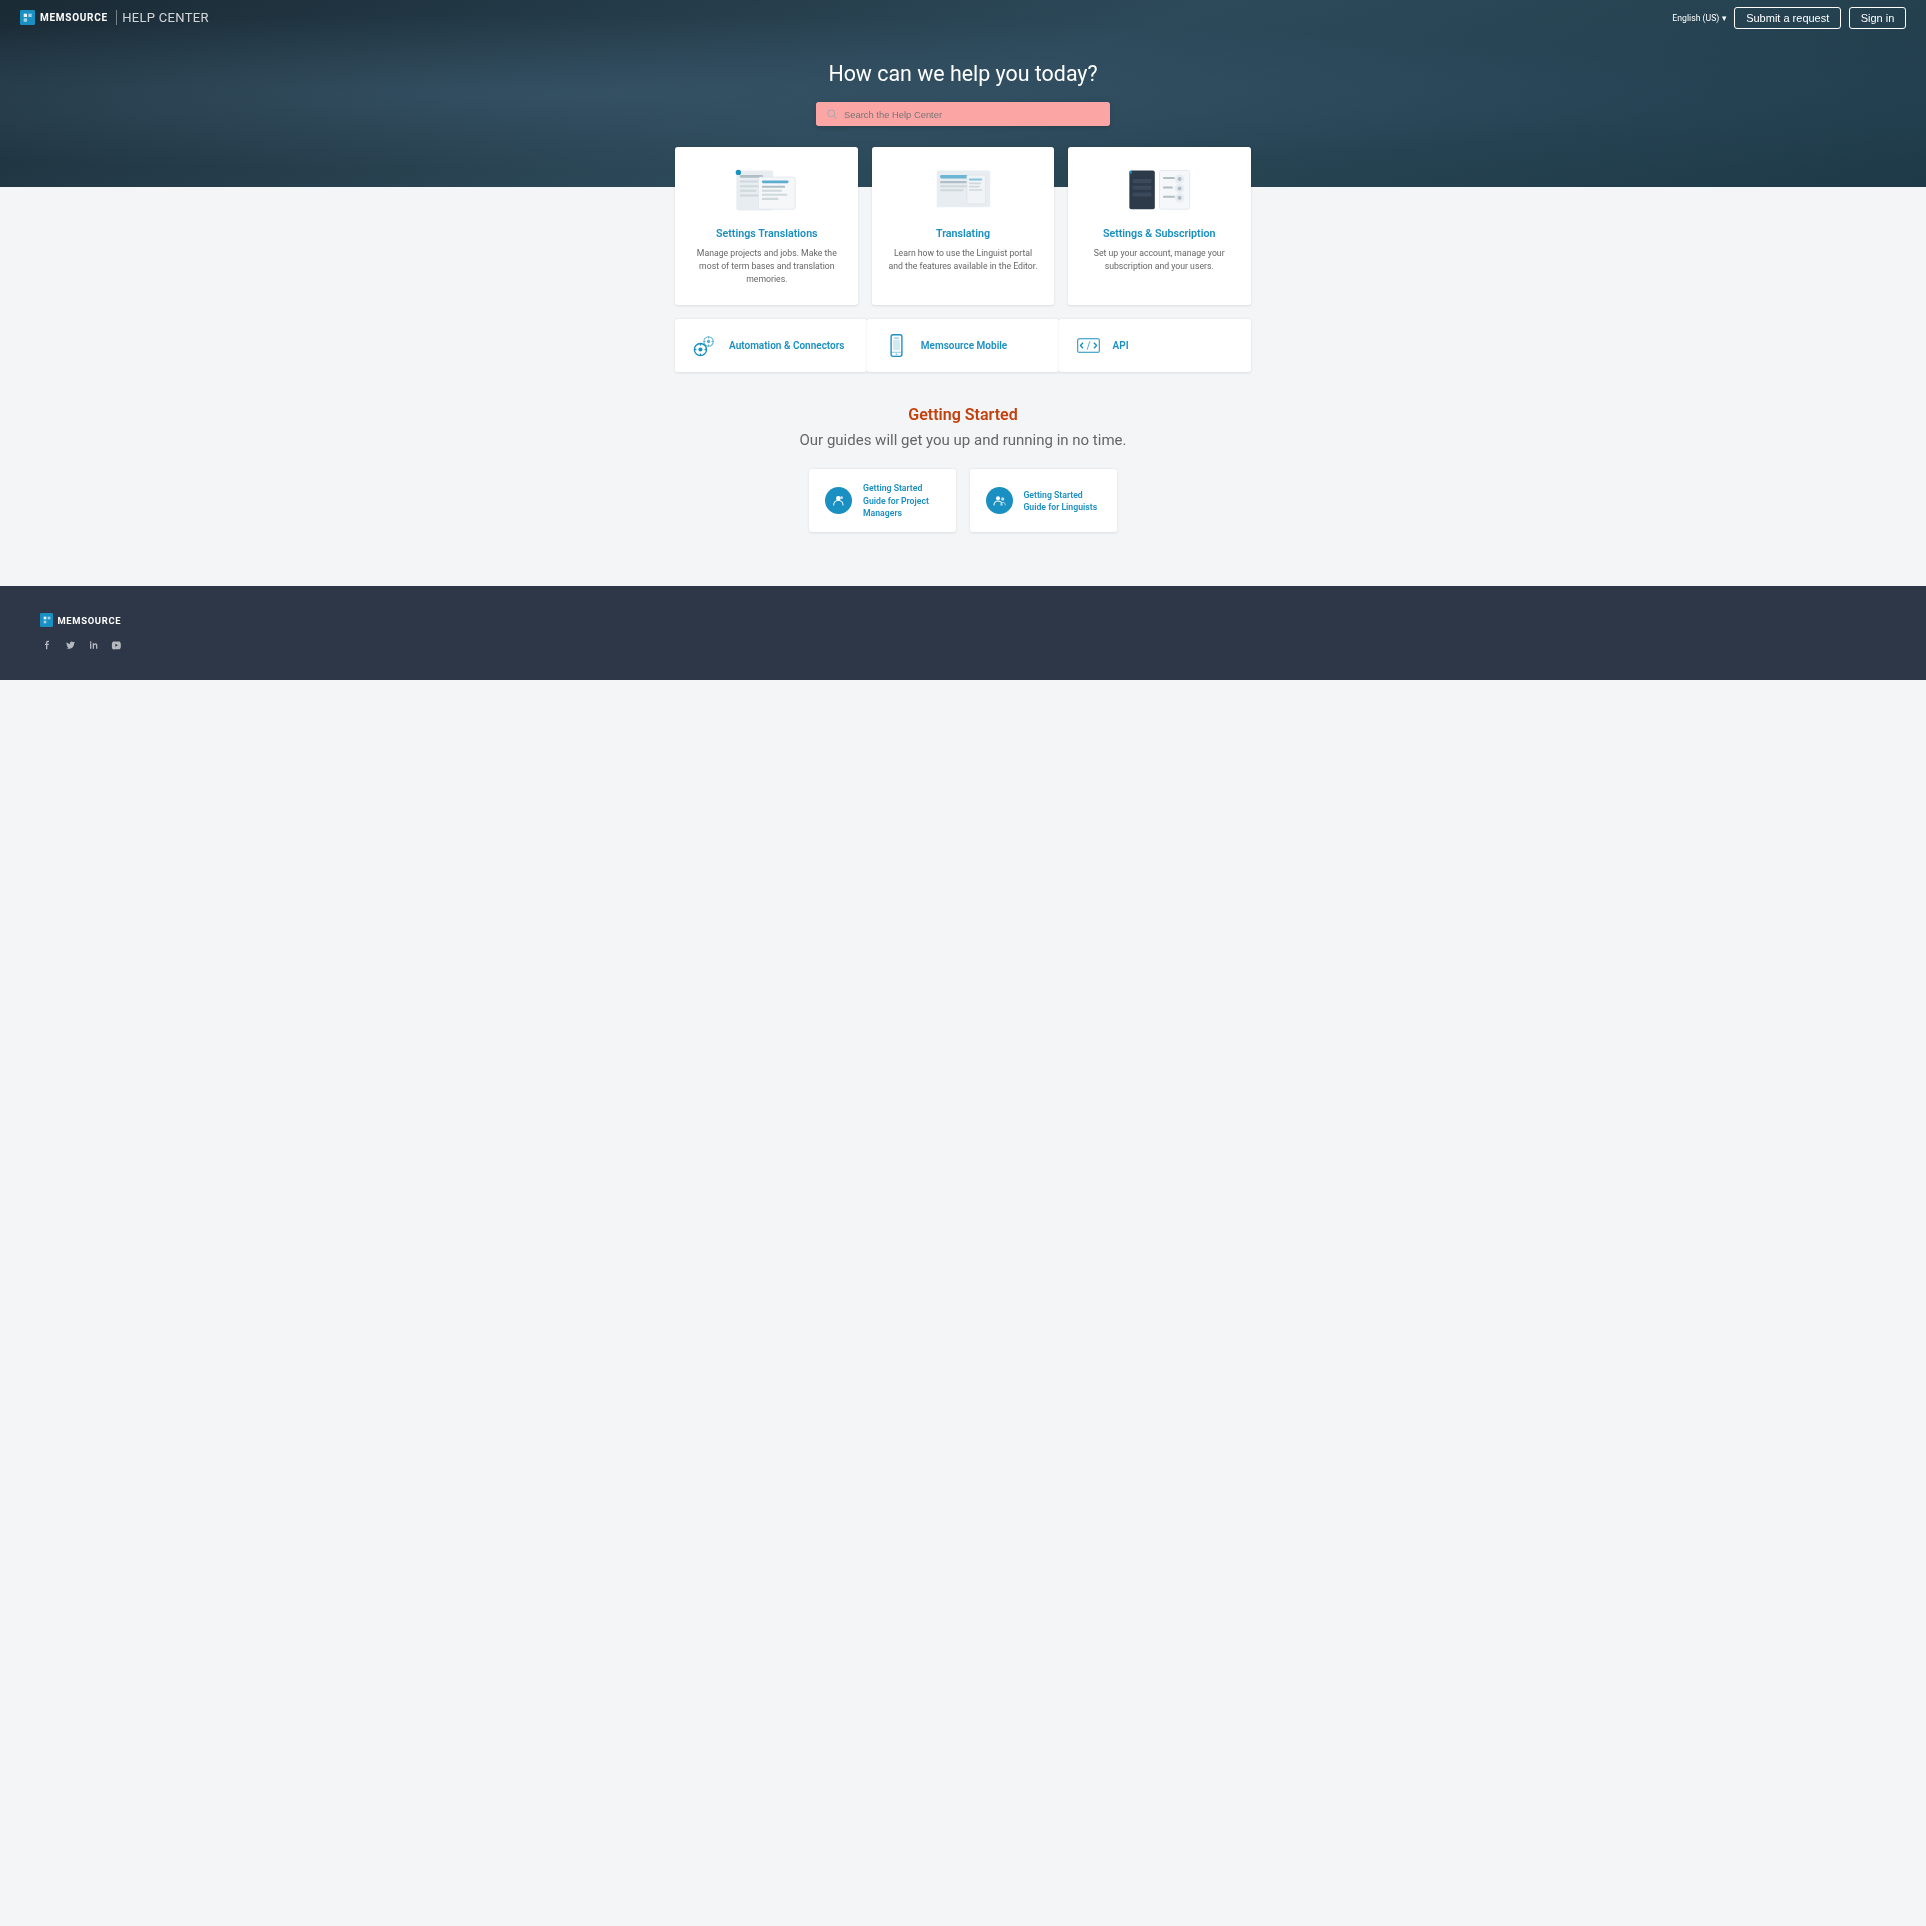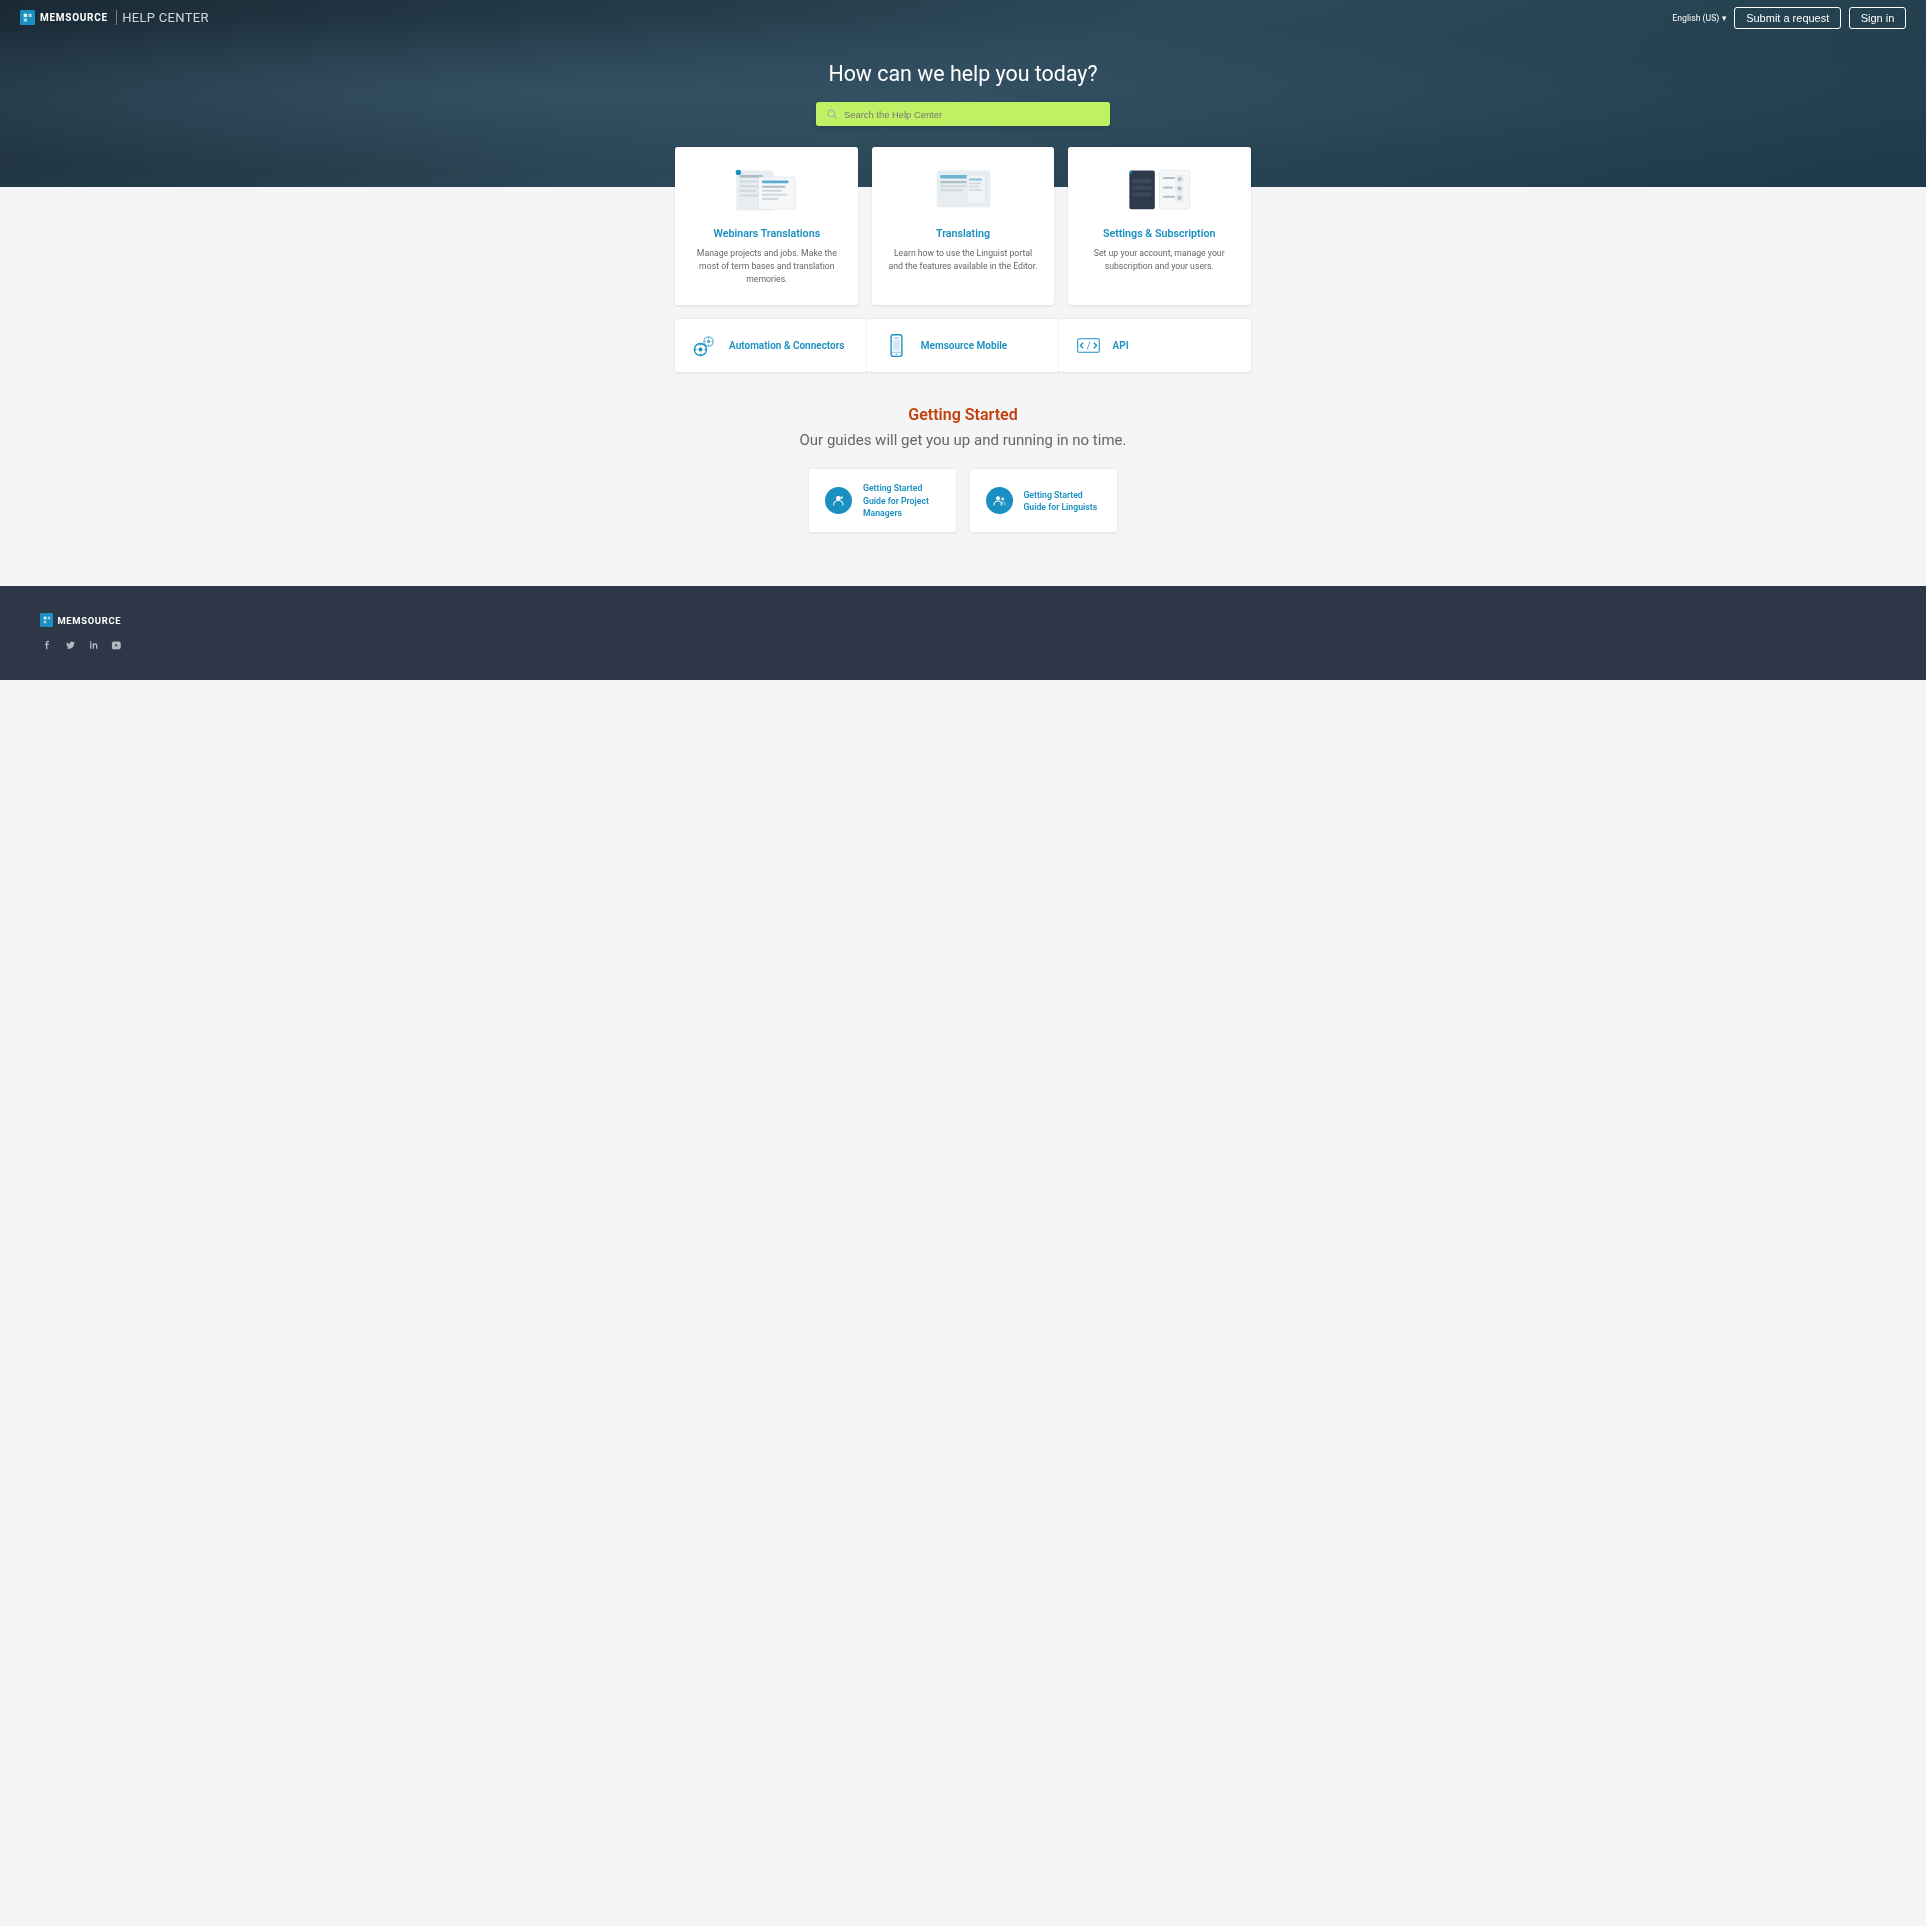--- a/index.html
+++ b/index.html
@@ -103,21 +103,21 @@
     }
     .hero-title {
       font-size: 21.4px;
       font-weight: 400;
       color: white;
       margin-bottom: 16px;
     }
     .search-bar {
       display: flex;
       align-items: center;
-      background: #bef264;
+      background: #fca5a5;
       border-radius: 2.7px;
       padding: 6.7px 10.7px;
       width: 294px;
       box-shadow: 0 1.3px 5.4px rgba(0,0,0,0.15);
     }
     .search-icon-svg {
       color: #aaa;
       margin-right: 6.7px;
       flex-shrink: 0;
     }
@@ -385,21 +385,21 @@
           <rect x="10" y="41" width="30" height="3" rx="1.5" fill="#cfd8dc"></rect>
           <rect x="38" y="15" width="55" height="48" rx="3" fill="#f5f7f9" stroke="#dce3ea" stroke-width="1"></rect>
           <rect x="43" y="20" width="40" height="4" rx="2" fill="#1a8fc1" opacity="0.7"></rect>
           <rect x="43" y="28" width="35" height="3" rx="1.5" fill="#b0bec5"></rect>
           <rect x="43" y="34" width="30" height="3" rx="1.5" fill="#cfd8dc"></rect>
           <rect x="43" y="40" width="38" height="3" rx="1.5" fill="#cfd8dc"></rect>
           <rect x="43" y="46" width="25" height="3" rx="1.5" fill="#cfd8dc"></rect>
           <circle cx="8" cy="8" r="4" fill="#1a8fc1"></circle>
         </svg>
       </div>
-      <h3 class="card-title">Webinars Translations</h3>
+      <h3 class="card-title">Settings Translations</h3>
       <p class="card-desc">Manage projects and jobs. Make the most of term bases and translation memories.</p>
     </div>
 
     <div class="category-card">
       <div class="card-illustration">
         <svg width="67" height="47" viewBox="0 0 100 70">
           <rect x="10" y="5" width="80" height="55" rx="3" fill="#e8edf2"></rect>
           <rect x="15" y="12" width="55" height="5" rx="2" fill="#1a8fc1" opacity="0.6"></rect>
           <rect x="15" y="21" width="45" height="3" rx="1.5" fill="#b0bec5"></rect>
           <rect x="15" y="27" width="50" height="3" rx="1.5" fill="#cfd8dc"></rect>

